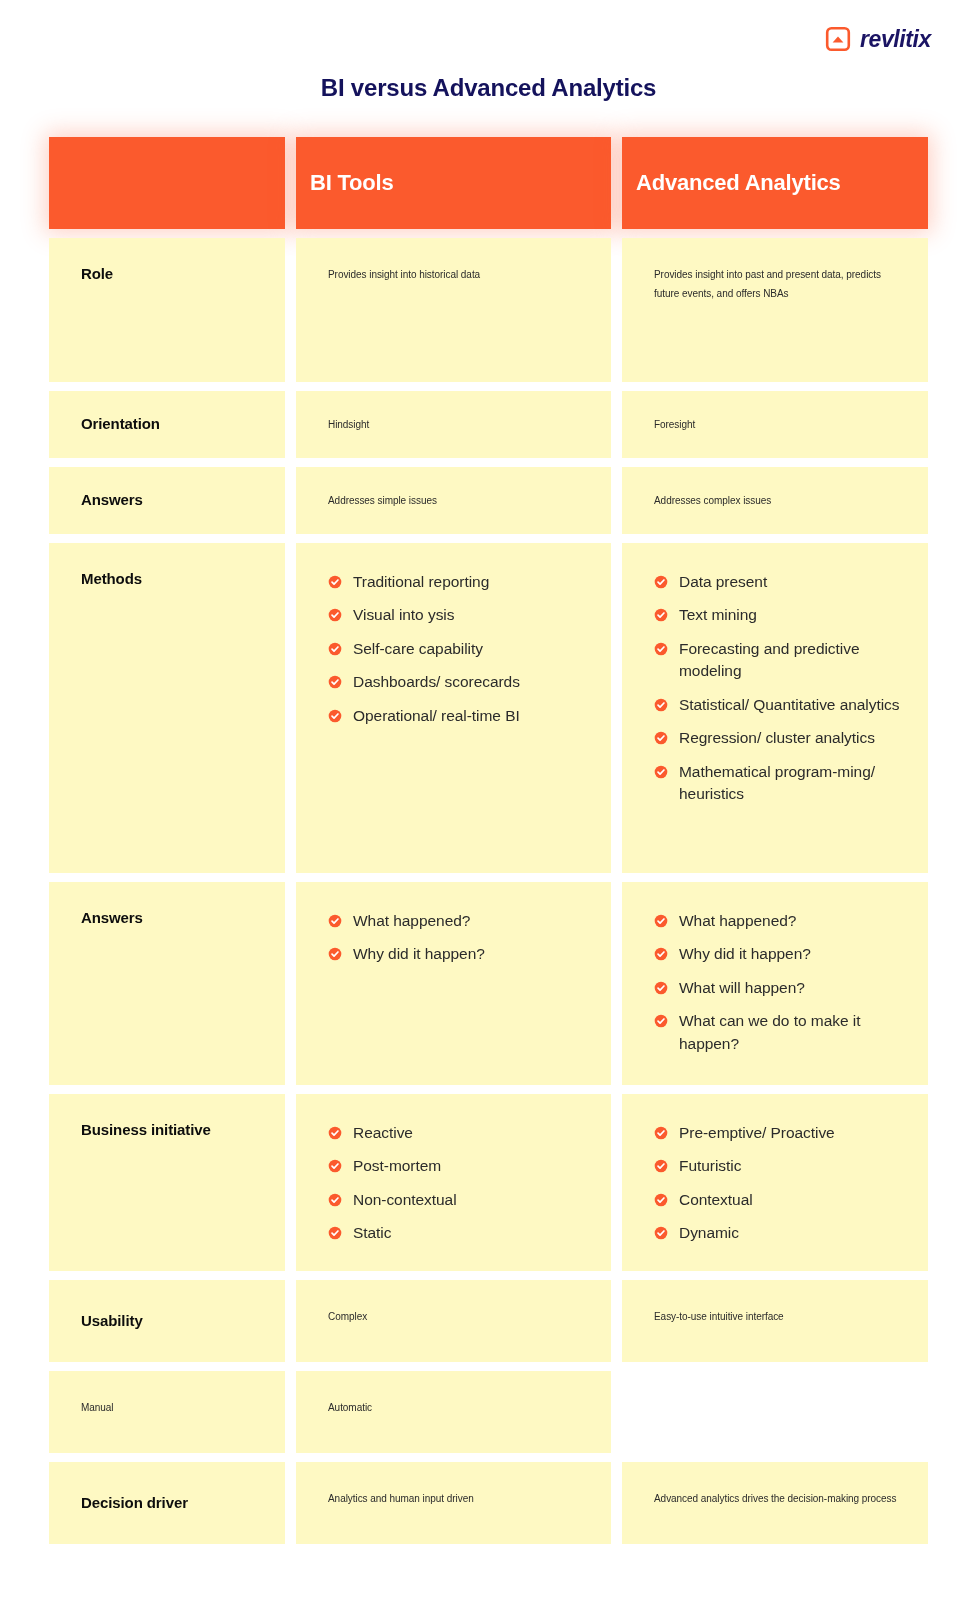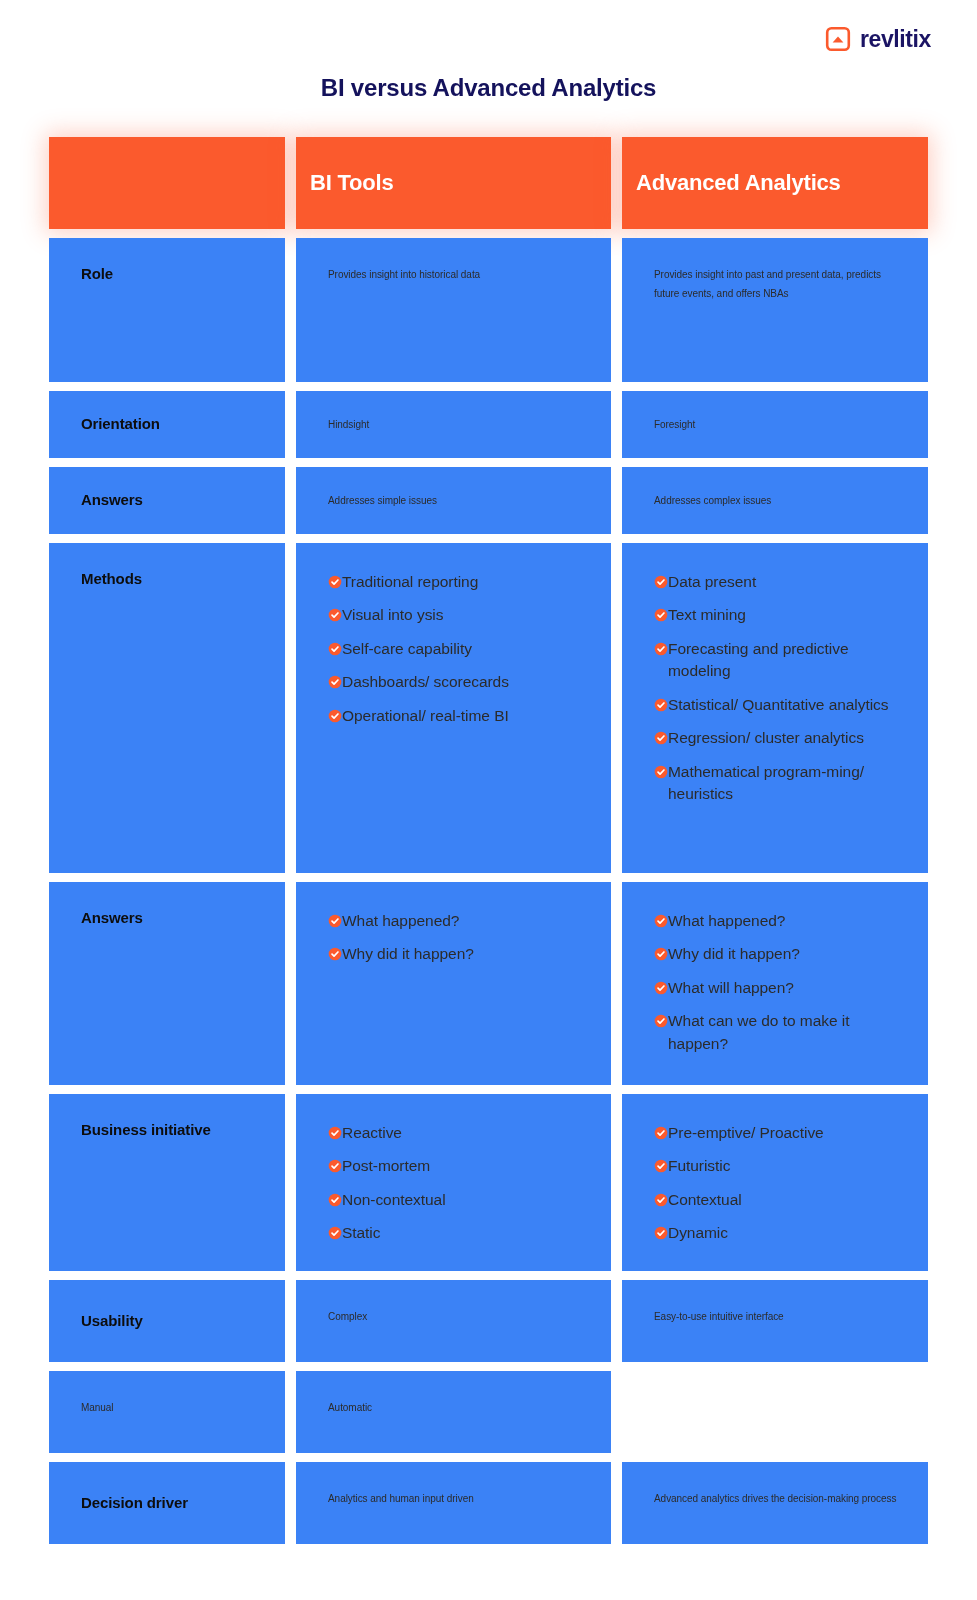--- a/index.html
+++ b/index.html
@@ -32,20 +32,21 @@
     width: 26px;
     height: 26px;
     display: block;
   }
   .logo-word {
     font-size: 23px;
     font-weight: bold;
     color: #1b1464;
     letter-spacing: -0.4px;
     line-height: 1;
+    font-style: italic;
   }
 
   
   .title {
     position: absolute;
     top: 74px;
     left: 0;
     width: 977px;
     text-align: center;
     font-size: 24px;
@@ -65,21 +66,21 @@
     gap: 9px;
   }
 
   .row {
     display: grid;
     grid-template-columns: 236px 315px 306px;
     gap: 11px;
   }
 
   .cell {
-    background: #3b82f6;
+    background: #fef9c3;
     padding: 26px 28px 26px 32px;
   }
 
   
   .row-header .cell {
     background: #fb5a2d;
     box-shadow: 0 0 22px 4px rgba(251, 90, 45, 0.28);
     height: 92px;
     display: flex;
     align-items: center;
@@ -117,21 +118,21 @@
   .bullets {
     list-style: none;
     display: flex;
     flex-direction: column;
     gap: 11px;
     padding-top: 2px;
   }
   .bullet {
     display: flex;
     align-items: flex-start;
-    gap: 0;
+    gap: 11px;
   }
   .bullet-icon {
     flex: 0 0 auto;
     width: 14px;
     height: 14px;
     margin-top: 4px;
     display: block;
   }
   .bullet-text {
     font-size: 15.5px;

